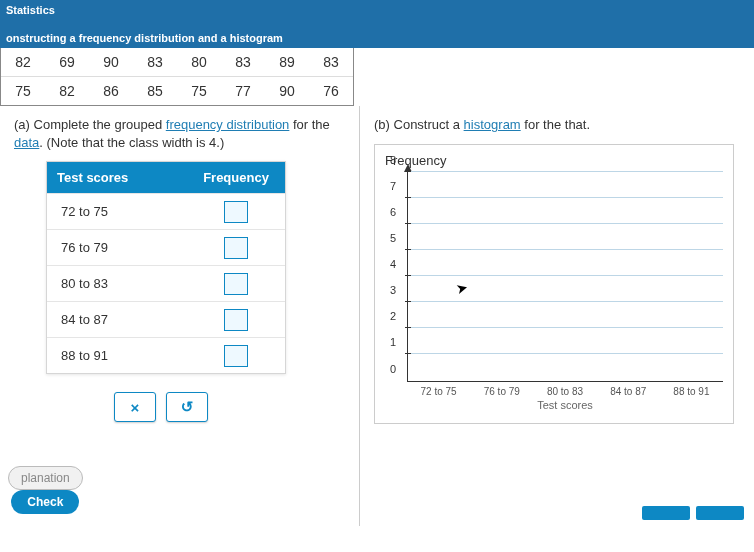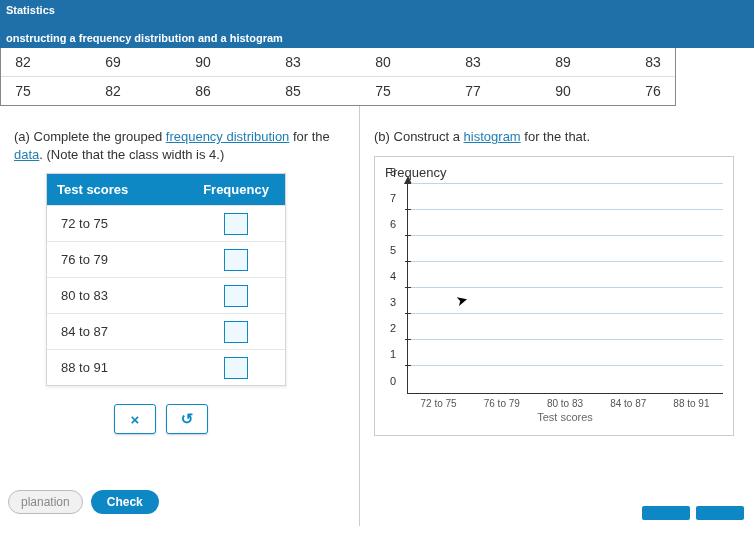--- a/index.html
+++ b/index.html
@@ -19,34 +19,34 @@
   font-size: 11px;
 }
 .header .topic { font-weight: bold; margin-bottom: 2px; }
 .header .subtopic { font-weight: bold; margin-top: 16px; }
 .data-box {
   border: 1px solid #888;
   border-top: none;
   display: inline-block;
   background: #fff;
 }
-.data-row { display: flex; gap: 46px; }
+.data-row { display: flex; }
 .data-cell {
   width: 44px;
   height: 28px;
   display: flex;
   align-items: center;
   justify-content: center;
   font-size: 14px;
 }
 .data-row + .data-row { border-top: 1px solid #ddd; }
 .content { display: flex; height: 420px; }
 .pane-a { width: 360px; border-right: 1px solid #ccc; padding: 10px 14px; position: relative; }
 .pane-b { flex: 1; padding: 10px 14px; position: relative; }
-.prompt { margin-bottom: 10px; line-height: 1.35; margin-top: 12px; }
+.prompt { margin-bottom: 10px; line-height: 1.35; }
 .link { color: #1f7db3; text-decoration: underline; cursor: pointer; }
 .freq-table {
   margin: 8px 0 0 32px;
   border: 1px solid #d6d6d6;
   box-shadow: 0 1px 3px rgba(0,0,0,.1);
   width: 240px;
 }
 .ft-head { display: flex; background: #0d88c4; color: #fff; font-weight: bold; }
 .ft-head div { padding: 8px 10px; }
 .ft-head .c1 { width: 140px; }
@@ -63,21 +63,21 @@
 .btn-row { display: flex; gap: 10px; margin: 18px 0 0 100px; }
 .icon-btn {
   width: 42px; height: 30px;
   border: 1px solid #0d88c4; border-radius: 3px; background: #fff;
   display: flex; align-items: center; justify-content: center;
   box-shadow: 0 1px 2px rgba(0,0,0,.2);
   cursor: pointer; color: #0d88c4; font-size: 15px; font-weight: bold;
 }
 .footer {
   position: absolute; left: 0; bottom: 6px; padding: 6px 8px;
-  display: flex; gap: 8px; align-items: center;
+  display: flex; align-items: center; flex-direction: column;
 }
 .pill {
   border: 1px solid #bbb; background: #f1f1f1; color: #888;
   border-radius: 14px; padding: 4px 12px; font-size: 12px;
 }
 .check-btn {
   background: #0d88c4; color: #fff; border: none;
   border-radius: 14px; padding: 5px 16px; font-size: 12px; font-weight: bold;
   cursor: pointer;
 }

